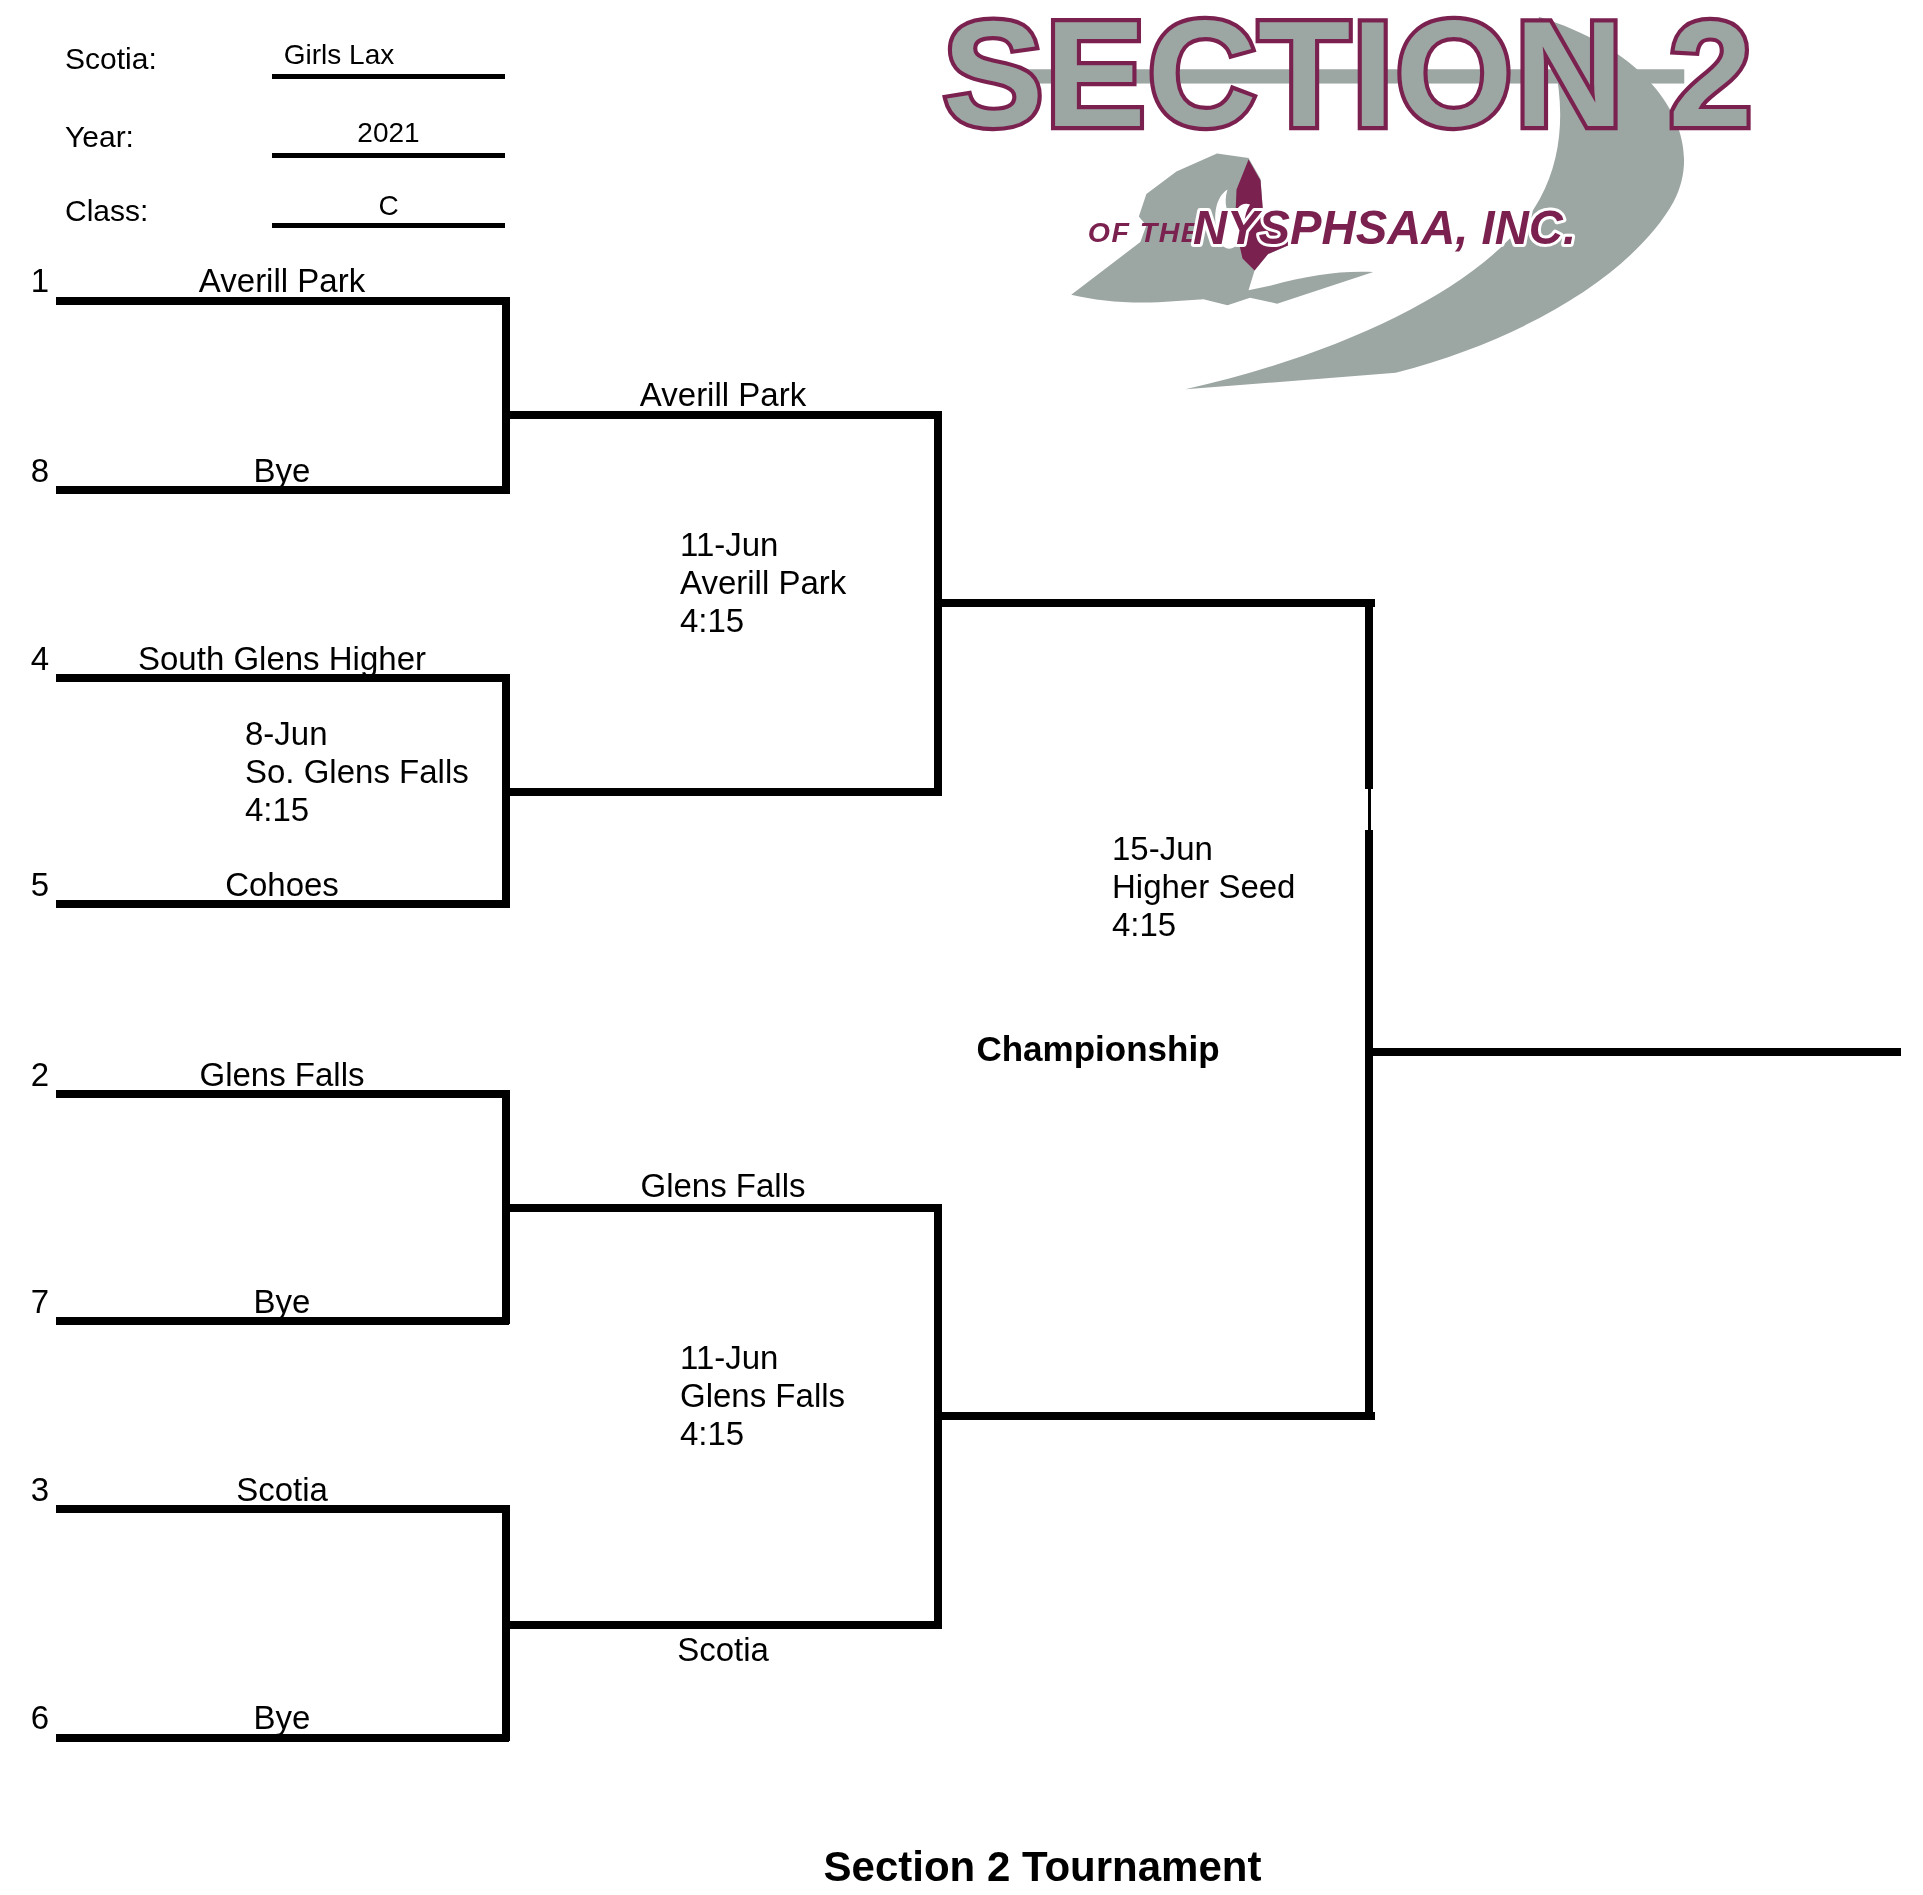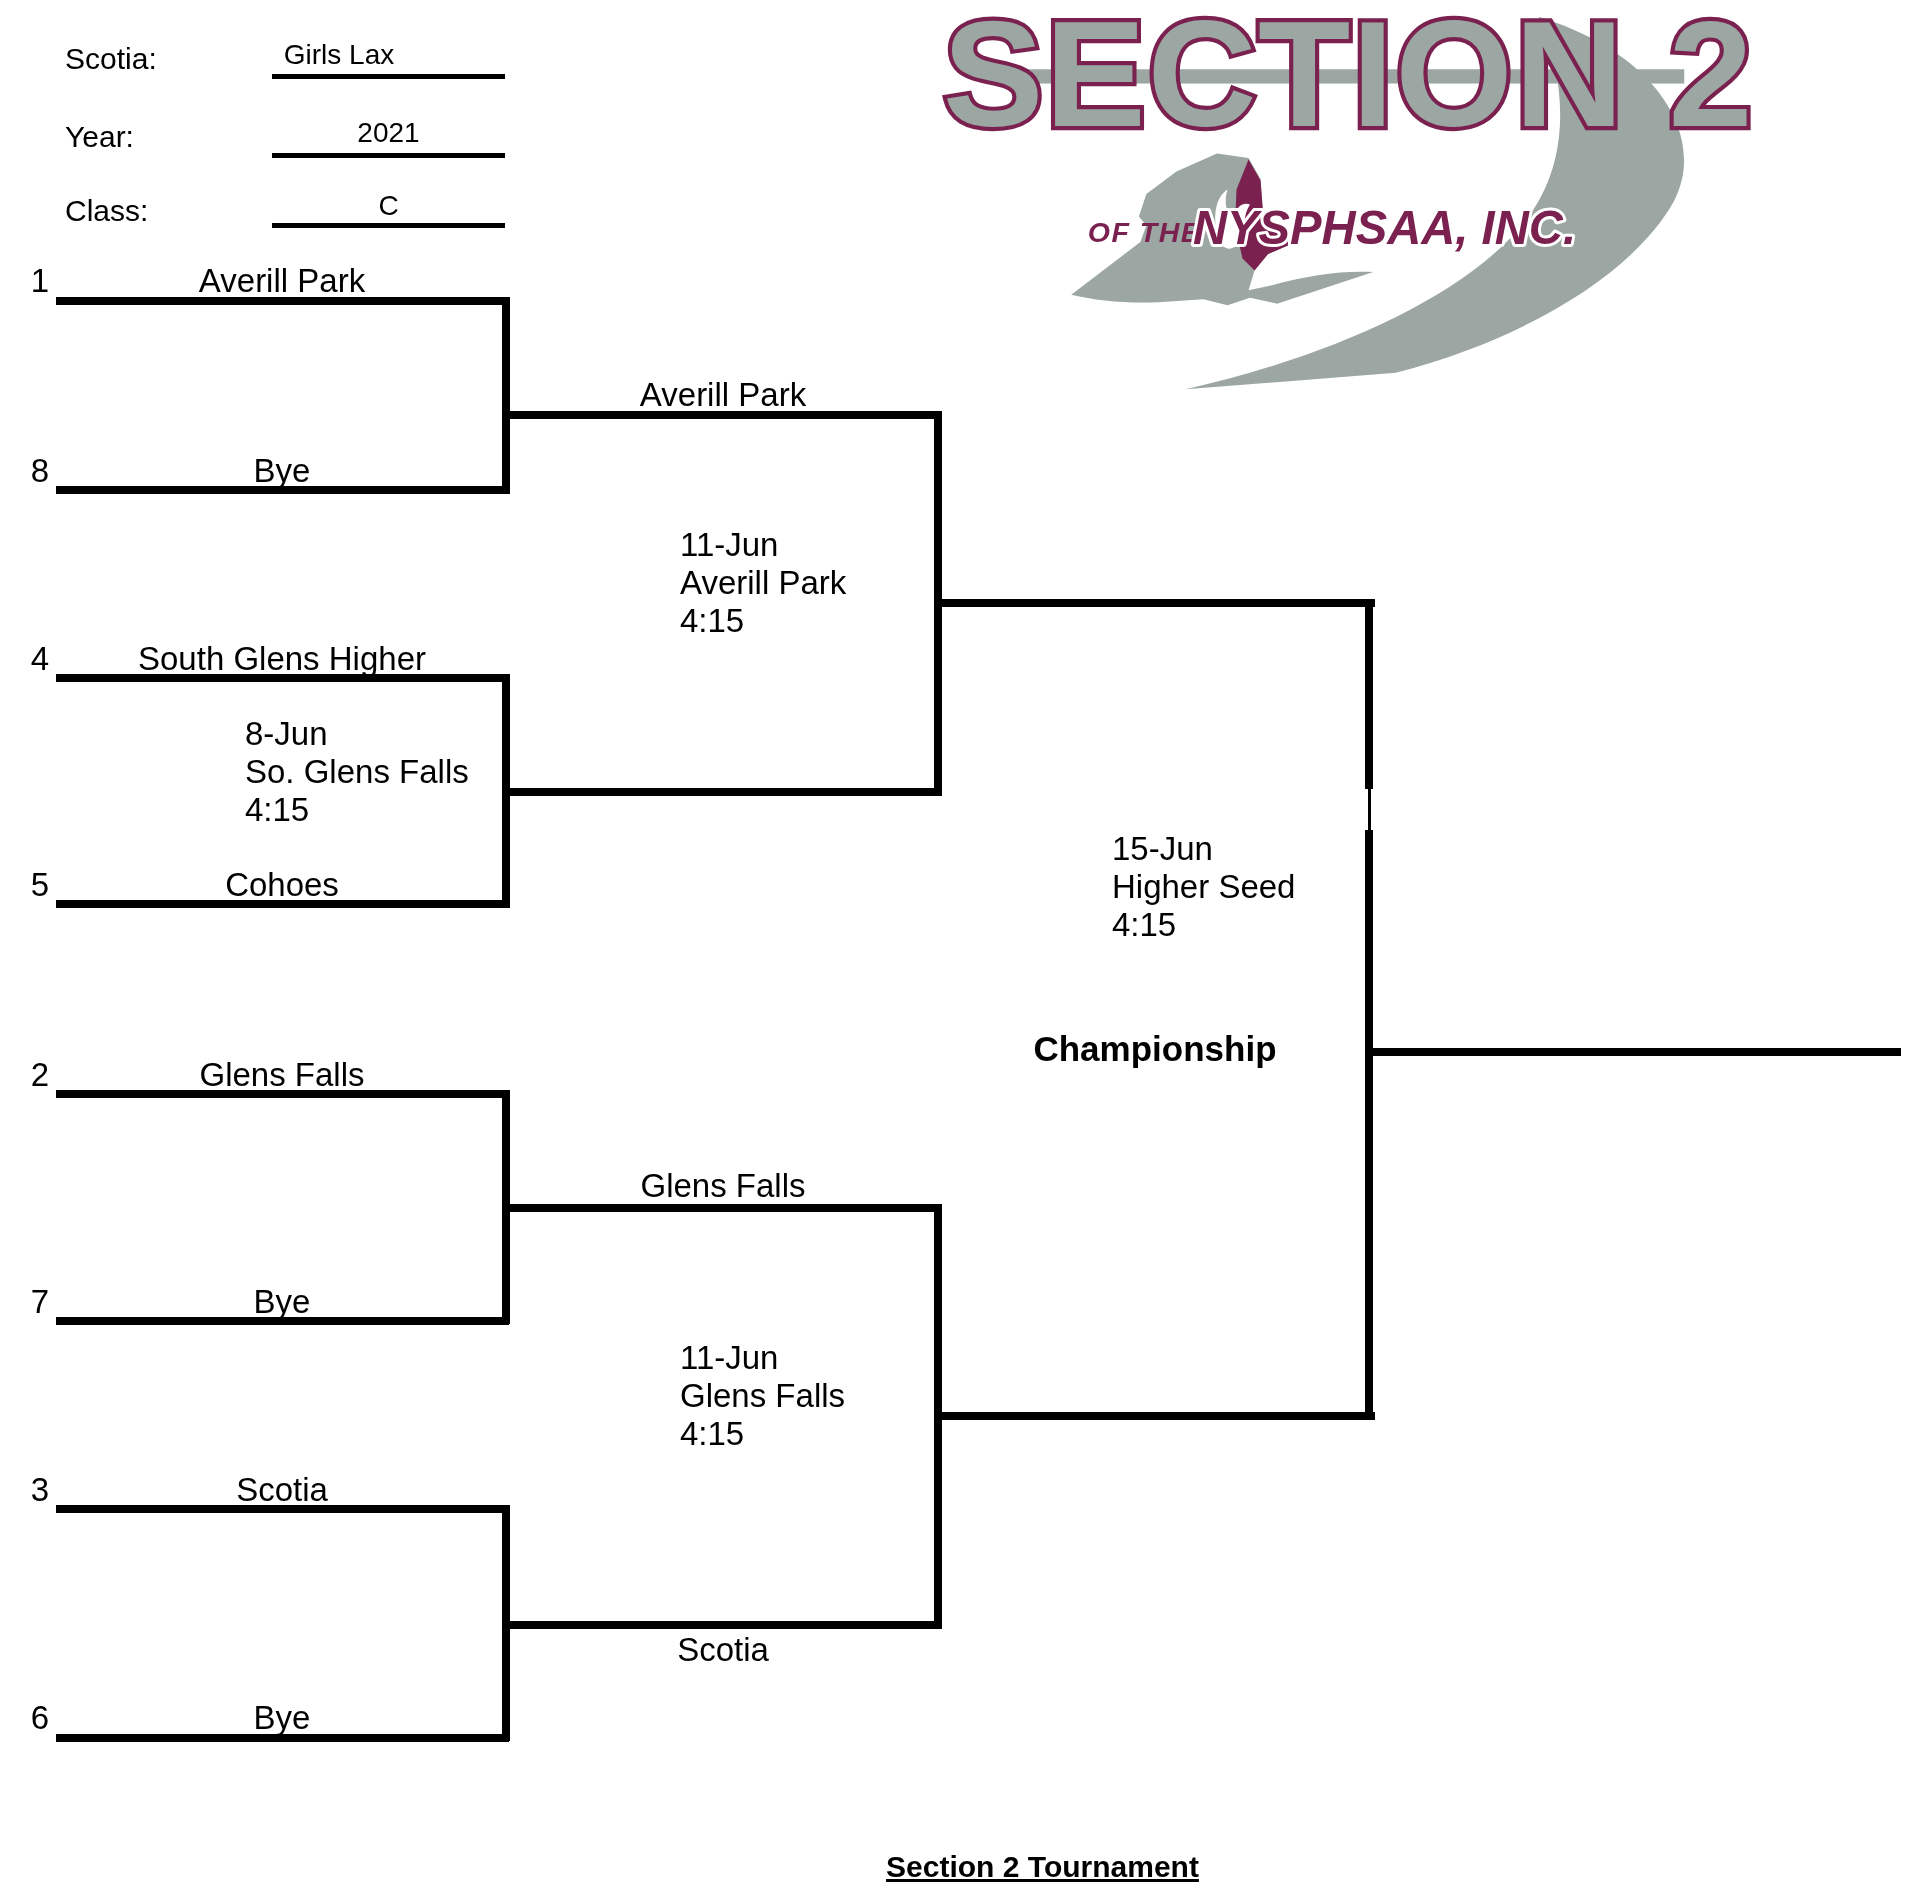--- a/index.html
+++ b/index.html
@@ -8,21 +8,21 @@
     font-family:"Liberation Sans", sans-serif;position:relative;overflow:hidden;
   }
   .t{position:absolute;white-space:nowrap;}
   .ctr{text-align:center;}
   .bt{font-size:33px;line-height:38px;}
   .form-label{font-size:30px;line-height:33px;}
   .form-value{font-size:28px;line-height:35px;}
   .line{position:absolute;background:#000;}
   .match-block{position:absolute;width:301px;text-align:left;font-size:33px;line-height:38px;}
   .champ-label{font-size:35px;line-height:39px;font-weight:bold;}
-  .footer-title{font-size:30px;line-height:47px;font-weight:bold;text-decoration:underline;}
+  .footer-title{font-size:42px;line-height:47px;font-weight:bold;}
   svg text{font-family:"Liberation Sans", sans-serif;}
 </style>
 </head>
 <body>
 
 <div class="t form-label" style="left:65px;top:42px;">Scotia:</div>
 <div class="t form-label" style="left:65px;top:120px;">Year:</div>
 <div class="t form-label" style="left:65px;top:194px;">Class:</div>
 
 <div class="t form-value ctr" style="left:219px;top:37px;width:240px;">Girls Lax</div>
@@ -122,17 +122,17 @@
 <div class="line" style="left:1365px;top:599px;width:7.5px;height:190px;"></div>
 <div class="line" style="left:1368px;top:789px;width:3px;height:43px;"></div>
 <div class="line" style="left:1365px;top:830px;width:7.5px;height:589px;"></div>
 
 <div class="match-block" style="left:1112px;top:830px;">
   <div>15-Jun</div>
   <div>Higher Seed</div>
   <div>4:15</div>
 </div>
 
-<div class="t champ-label ctr" style="left:967px;top:1029px;width:376px;">Championship</div>
+<div class="t champ-label ctr" style="left:910px;top:1029px;width:376px;">Championship</div>
 <div class="line" style="left:1373px;top:1048px;width:528px;height:7.5px;"></div>
 
 <div class="t footer-title ctr" style="left:742px;top:1843px;width:601px;">Section 2 Tournament</div>
 
 
 </body></html>

